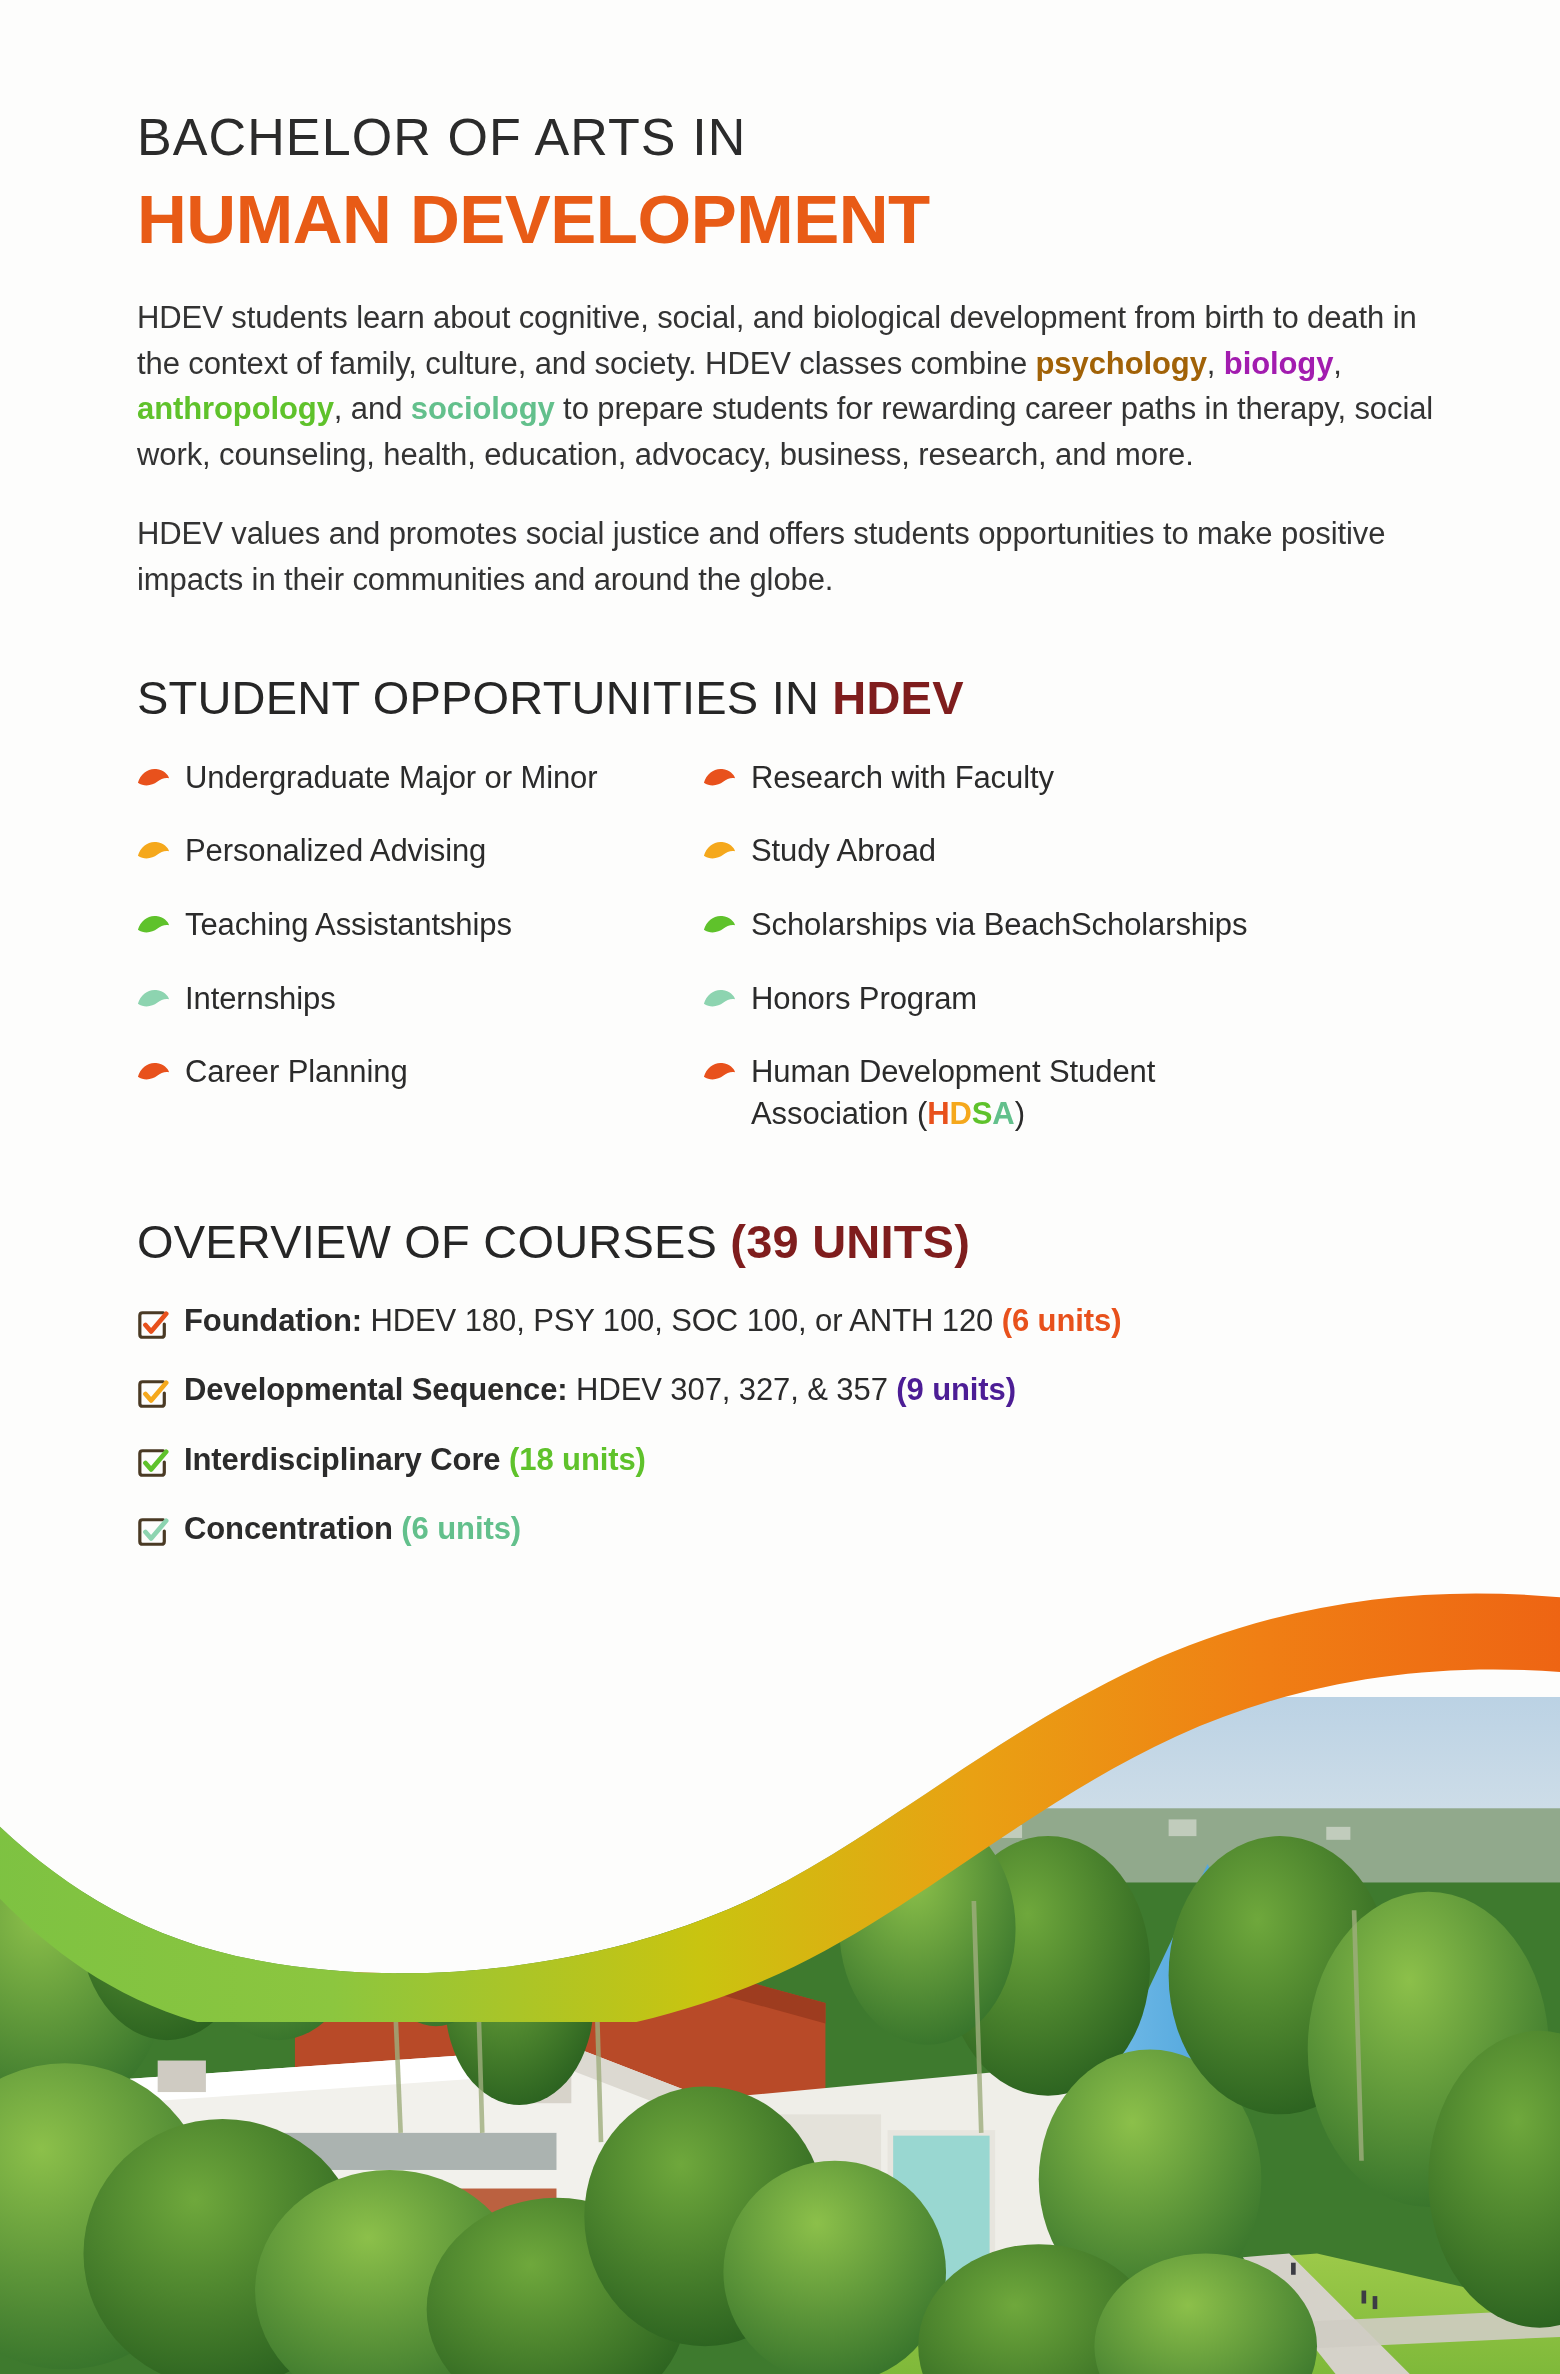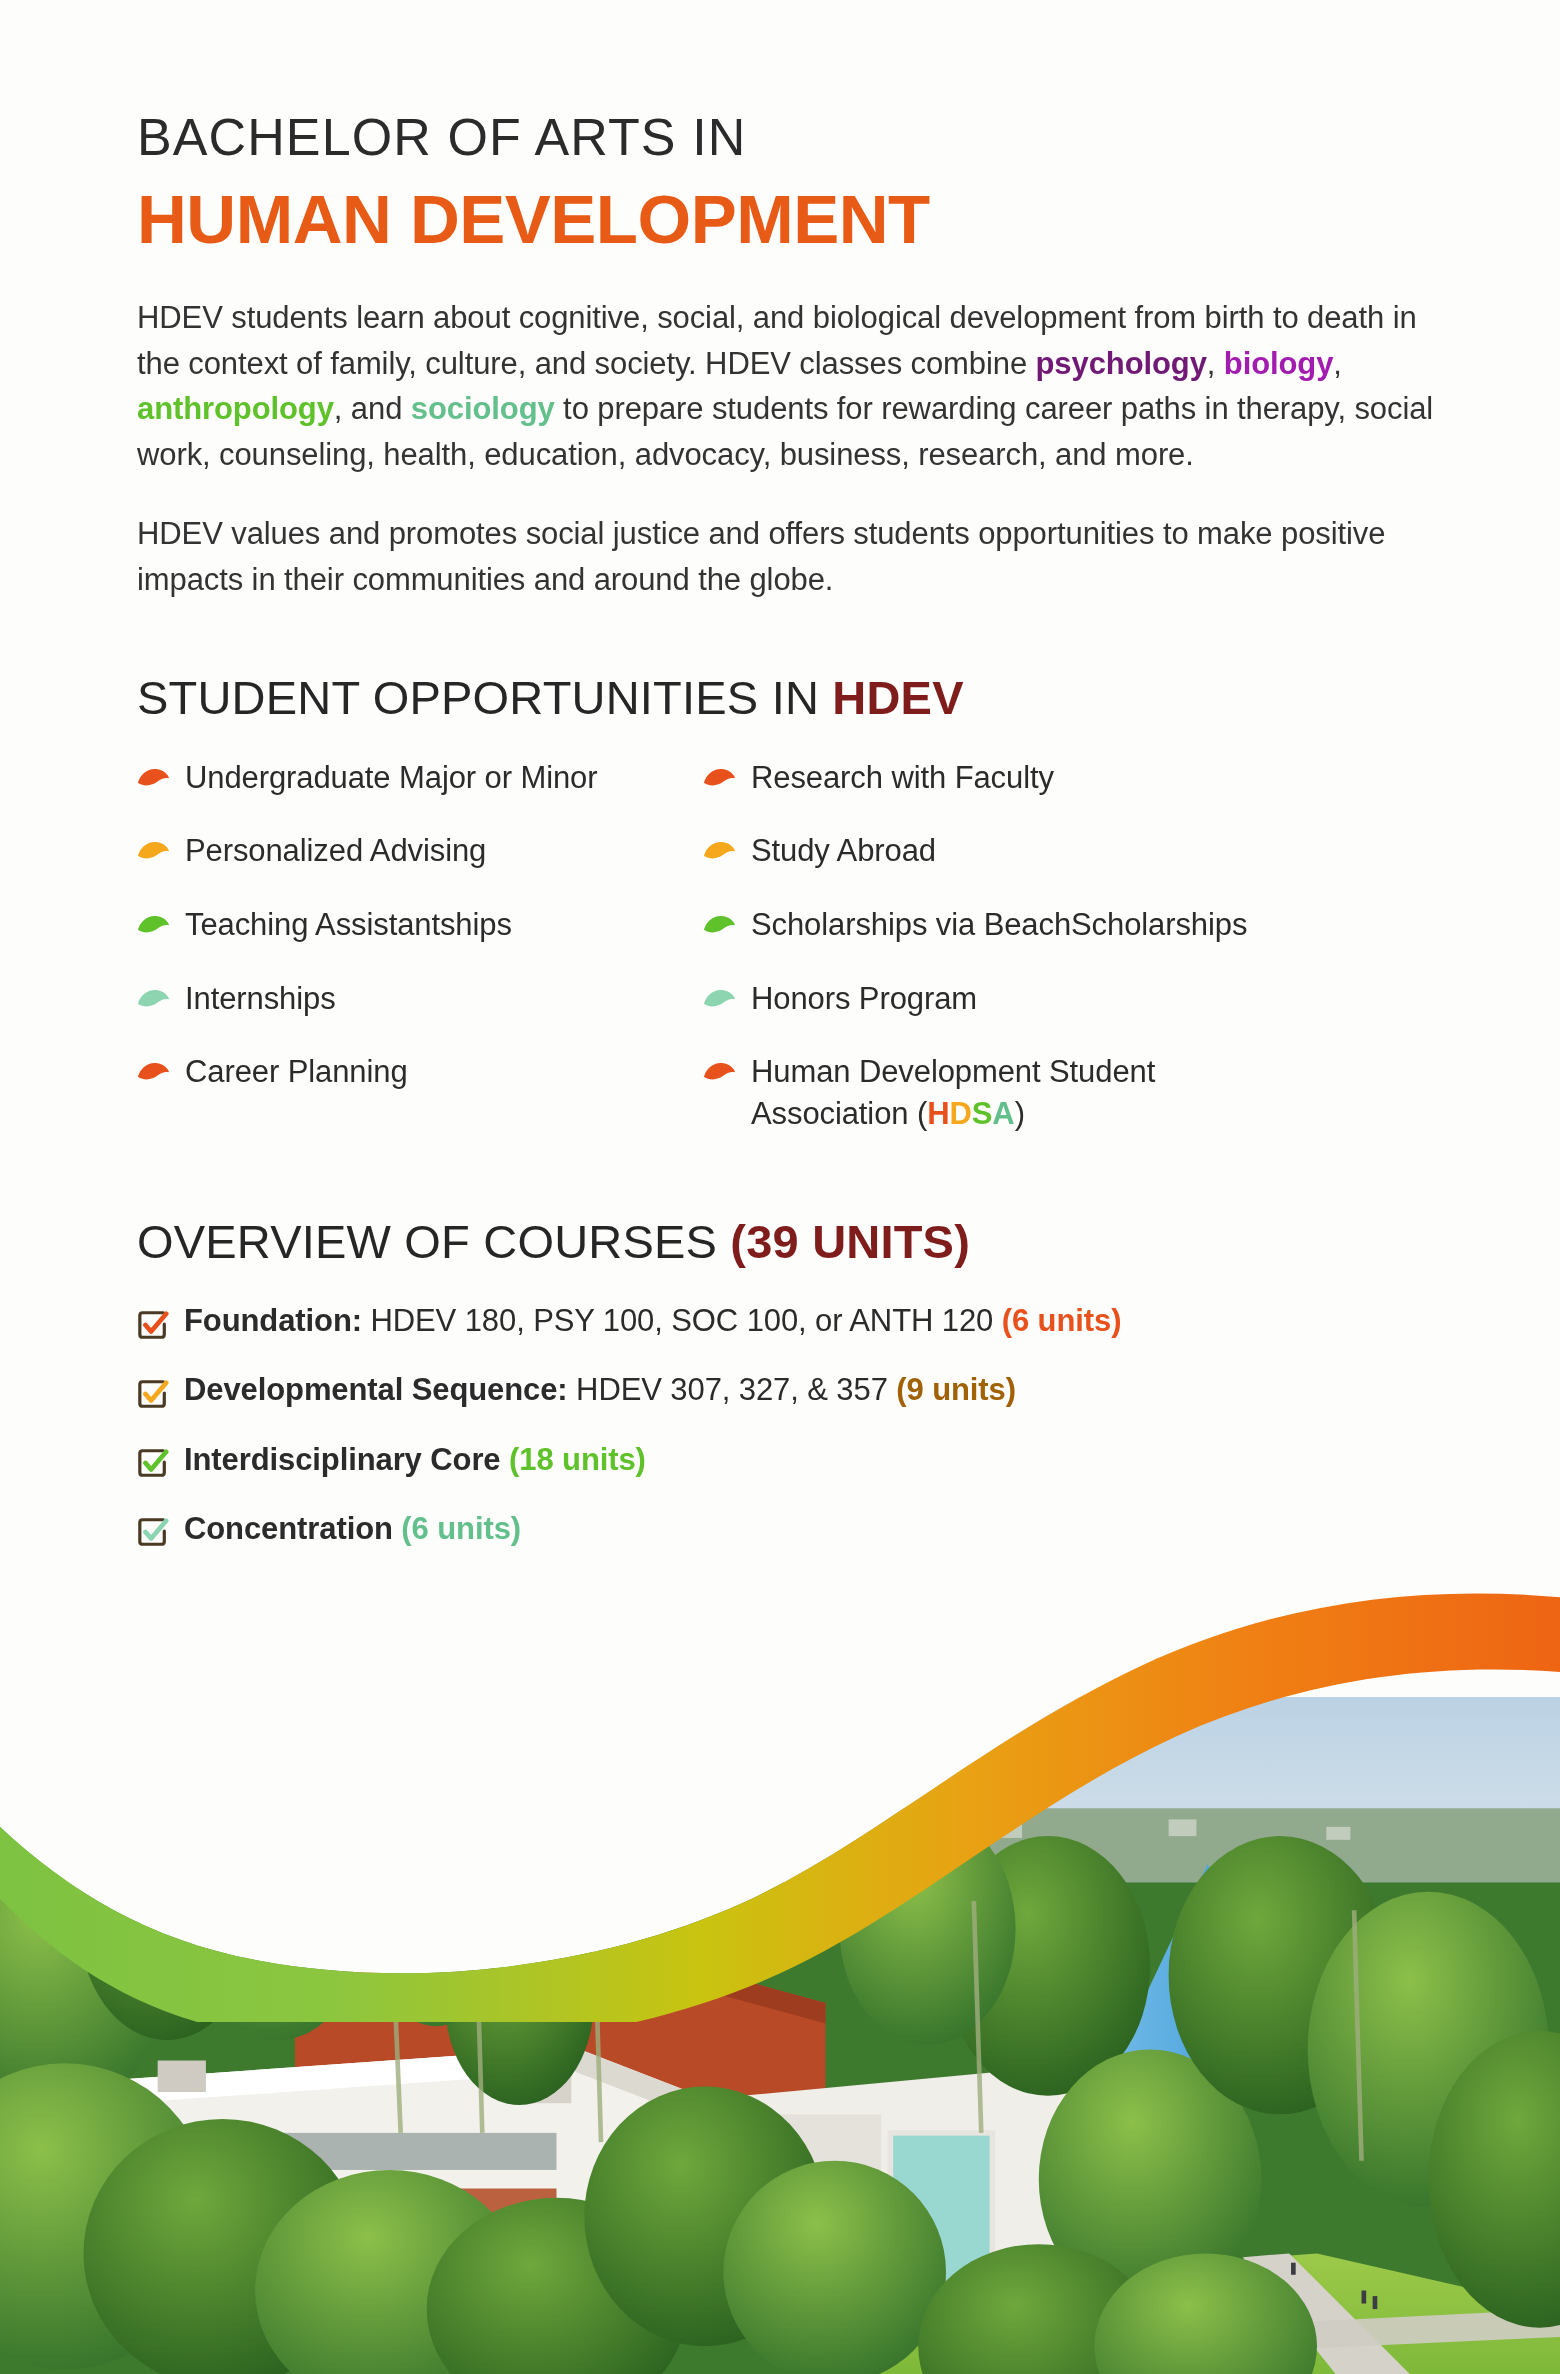--- a/index.html
+++ b/index.html
@@ -52,21 +52,21 @@
   .intro {
     margin-top: 37px;
     font-size: 31px;
     line-height: 1.48;
     color: #333333;
     letter-spacing: -0.1px;
     max-width: 1299px;
   }
   .intro.p2 { margin-top: 33px; }
 
-  .w-psych { color: #701a75; font-weight: 700; }
+  .w-psych { color: #a16207; font-weight: 700; }
   .w-bio   { color: #a21caf; font-weight: 700; }
   .w-anth  { color: #5FC22B; font-weight: 700; }
   .w-soc   { color: #63C08C; font-weight: 700; }
 
   
   .section-head {
     font-size: 47px;
     font-weight: 400;
     color: #262626;
     letter-spacing: 0.2px;
@@ -125,21 +125,21 @@
   }
   .course-text {
     font-size: 31px;
     line-height: 1.3;
     color: #2b2b2b;
     letter-spacing: -0.1px;
     white-space: nowrap;
   }
   .course-text .ctitle { font-weight: 700; }
   .units-orange { color: #E8511C; font-weight: 700; }
-  .units-amber  { color: #a16207; font-weight: 700; }
+  .units-amber  { color: #4c1d95; font-weight: 700; }
   .units-green  { color: #5FC22B; font-weight: 700; }
   .units-mint   { color: #63C08C; font-weight: 700; }
 
   
   #photo {
     position: absolute;
     left: 0;
     top: 1697px;
     width: 1560px;
     height: 677px;

